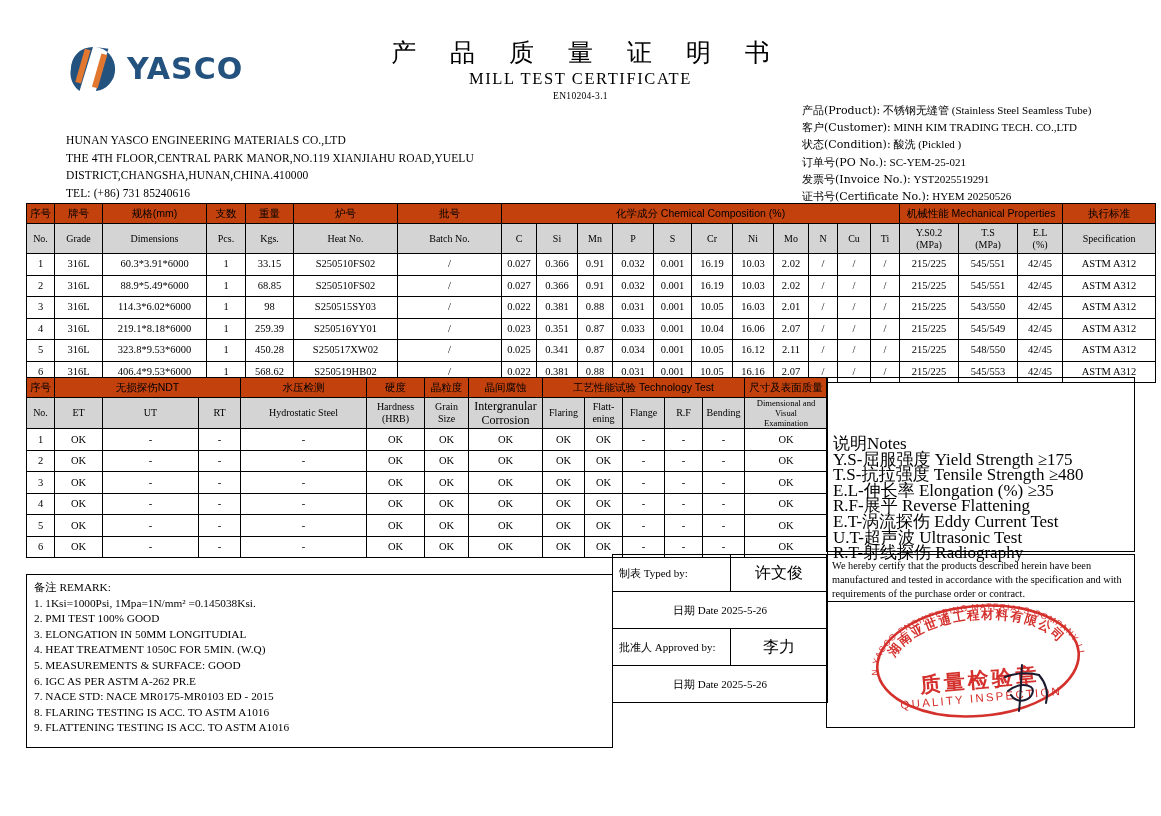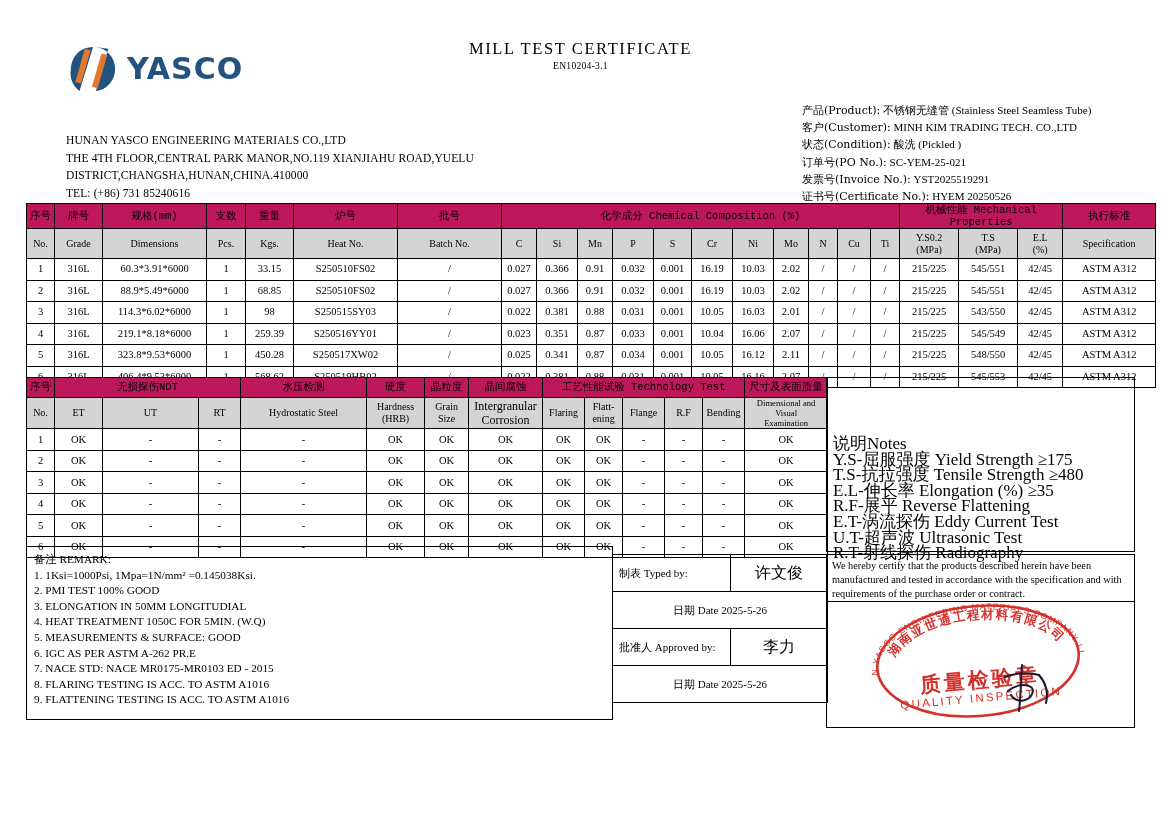--- a/index.html
+++ b/index.html
@@ -28,40 +28,40 @@
   .meta-block .ln{white-space:nowrap;margin-left:44px;}
   .meta-block .k{font-family:"DejaVu Serif",serif;}
 
   
   table{border-collapse:collapse;table-layout:fixed;}
   .grid{position:absolute;}
   .grid td,.grid th{
     border:1px solid #000;font-size:10.5px;text-align:center;
     padding:0;font-weight:normal;line-height:1.15;
   }
-  .hdr-cn{background:#be185d;height:19px;font-family:Liberation Mono, monospace;font-size:11px;}
+  .hdr-cn{background:#c2410c;height:19px;font-family:Liberation Sans, sans-serif;font-size:11px;}
   .hdr-en{background:#d4d4d4;height:24px;font-size:11px;}
   .hdr-en.two{height:29px;font-size:10px;line-height:1.18;}
   .row td{height:20.5px;}
 
   
   #tbl-main{left:26px;top:203px;width:1109px;}
   
   #tbl-ndt{left:26px;top:377px;width:801px;}
   
   #notes{position:absolute;left:826px;top:377px;width:309px;height:175px;border:1px solid #000;box-sizing:border-box;}
   #notes .inner{padding:58px 0 0 6px;font-size:17px;line-height:15.6px;}
   #notes .ln{white-space:nowrap;}
 
   
   #tbl-strip{left:26px;top:535px;width:801px;}
   #tbl-strip td{height:19px;font-size:9.7px;}
 
   
-  #remark{position:absolute;left:26px;top:546px;width:587px;height:174px;border:1px solid #000;box-sizing:border-box;}
+  #remark{position:absolute;left:26px;top:574px;width:587px;height:174px;border:1px solid #000;box-sizing:border-box;}
   #remark .inner{padding:5px 0 0 7px;font-size:11.3px;line-height:15.6px;}
   #remark .ln{white-space:nowrap;}
 
   
   #tbl-sign{left:612px;top:554px;width:215px;}
   #tbl-sign td{height:36px;font-size:11px;}
   #tbl-sign td.lbl{text-align:left;padding-left:6px;font-size:11px;}
   #tbl-sign td.date{text-align:center;font-size:11px;}
   #tbl-sign .nm{font-family:Liberation Serif, serif;font-size:16px;margin-top:24px;}
 
@@ -94,20 +94,21 @@
 
     <div class="company-block">
       <div class="ln">HUNAN YASCO ENGINEERING MATERIALS CO.,LTD</div>
       <div class="ln">THE 4TH FLOOR,CENTRAL PARK MANOR,NO.119 XIANJIAHU ROAD,YUELU</div>
       <div class="ln">DISTRICT,CHANGSHA,HUNAN,CHINA.410000</div>
       <div class="ln">TEL: (+86) 731 85240616</div>
       <div class="ln">www.hnyasco.com</div>
     </div>
 
     <div class="title-block">
+      <div class="title-cn">产 品 质 量 证 明 书</div>
       <div class="title-en">MILL TEST CERTIFICATE</div>
       <div class="title-std">EN10204-3.1</div>
     </div>
 
     <div class="meta-block">
       <div class="ln"><span class="k">产品(Product):</span> <span>不锈钢无缝管 (Stainless Steel Seamless Tube)</span></div>
       <div class="ln"><span class="k">客户(Customer):</span> <span>MINH KIM TRADING TECH. CO.,LTD</span></div>
       <div class="ln"><span class="k">状态(Condition):</span> <span>酸洗 (Pickled )</span></div>
       <div class="ln"><span class="k">订单号(PO No.):</span> <span>SC-YEM-25-021</span></div>
       <div class="ln"><span class="k">发票号(Invoice No.):</span> <span>YST2025519291</span></div>

